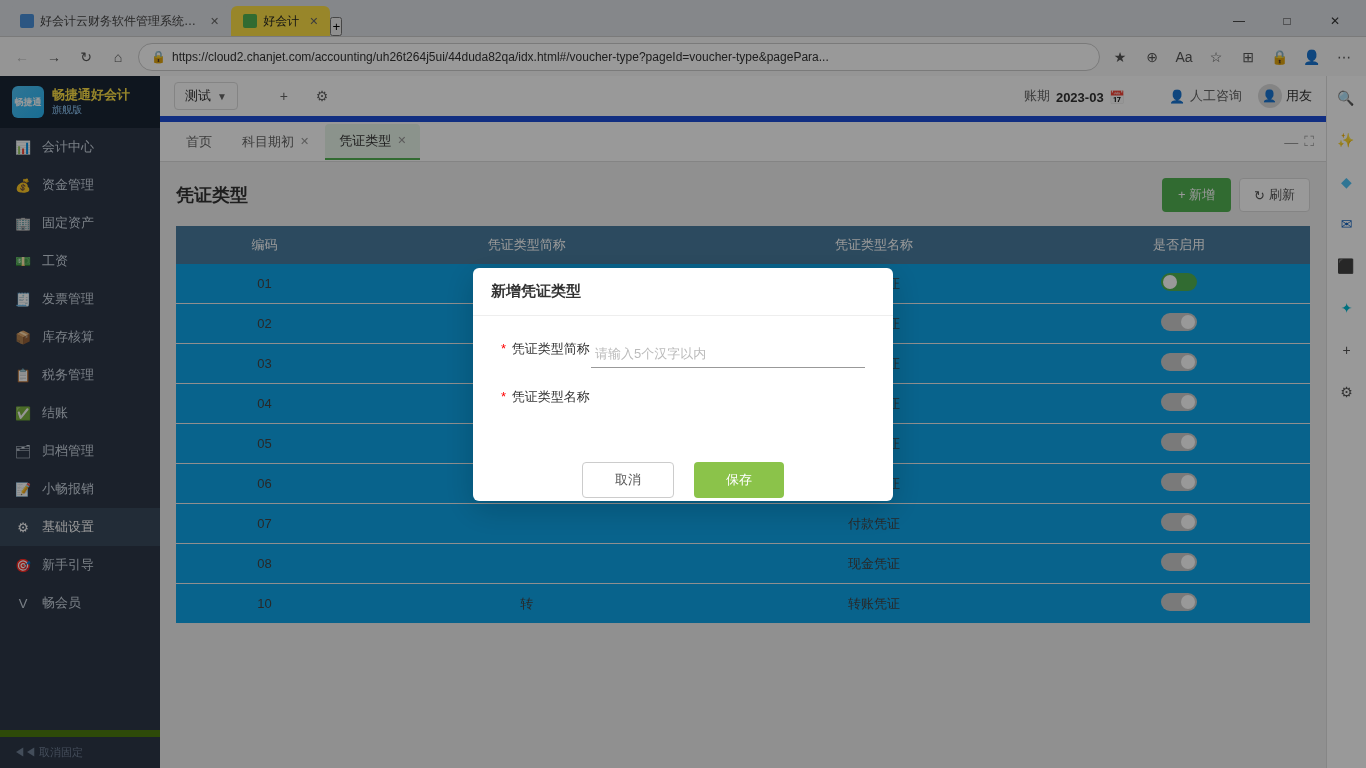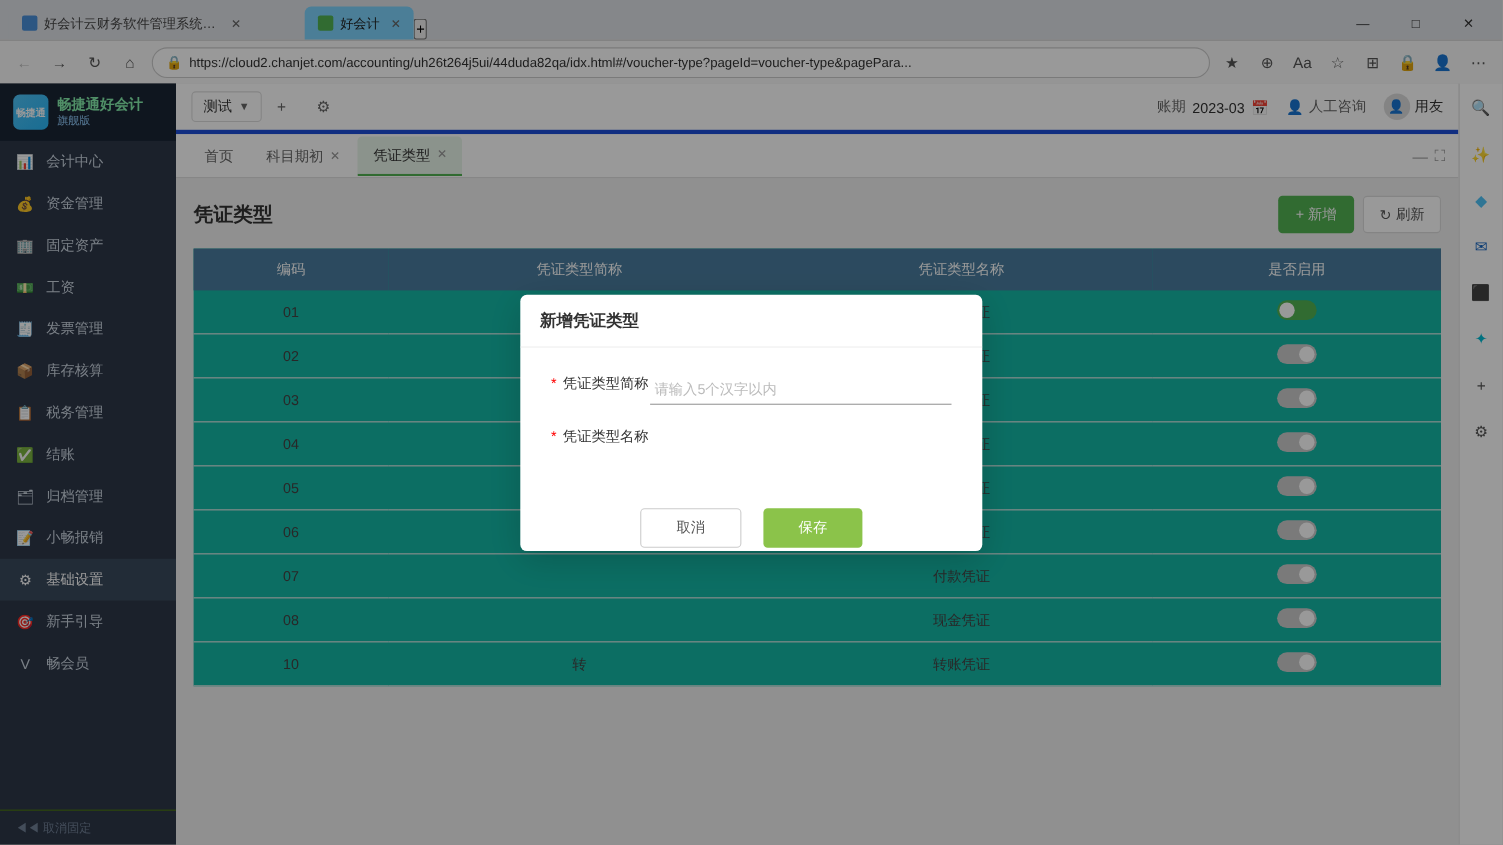--- a/index.html
+++ b/index.html
@@ -1,58 +1,58 @@
 <!DOCTYPE html>
 <html><head>
   <meta charset="utf-8">
   <style>
     * { margin: 0; padding: 0; box-sizing: border-box; }
     body { width: 1366px; height: 768px; overflow: hidden; font-family: 'Microsoft YaHei', sans-serif; font-size: 13px; background: #f0f0f0; }
     .tab-bar { display: flex; align-items: flex-end; height: 36px; background: #dee1e6; padding: 0 8px; }
     .tab { display: flex; align-items: center; height: 30px; padding: 0 12px; border-radius: 6px 6px 0 0; font-size: 12px; gap: 6px; background: #dee1e6; color: #444; }
-    .tab.active { background: #7dd3fc; color: #222; margin-left: 46px; }
+    .tab.active { background: #fde047; color: #222; }
     .tab .favicon { width: 14px; height: 14px; background: #4a90d9; border-radius: 2px; display: inline-block; }
     .tab .favicon.green { background: #52b252; }
     .tab .close-btn { font-size: 11px; color: #666; cursor: pointer; margin-left: 4px; }
 
     .address-bar { display: flex; align-items: center; height: 40px; background: #f8f8f8; padding: 0 10px; gap: 8px; border-top: 1px solid #ccc; }
     .nav-btn { width: 24px; height: 24px; display: flex; align-items: center; justify-content: center; color: #555; cursor: pointer; font-size: 14px; }
     .nav-btn.disabled { color: #bbb; }
     .url-input { flex: 1; height: 28px; border: 1px solid #ccc; border-radius: 14px; padding: 0 30px 0 12px; font-size: 12px; background: #fff; color: #333; display: flex; align-items: center; }
     .url-text { font-size: 12px; color: #333; white-space: nowrap; overflow: hidden; text-overflow: ellipsis; }
     .browser-actions { display: flex; gap: 8px; align-items: center; }
     .browser-action-btn { width: 24px; height: 24px; display: flex; align-items: center; justify-content: center; color: #555; font-size: 14px; cursor: pointer; }
 
     
     .app-container { display: flex; width: 100%; height: calc(768px - 76px); }
 
     
     .sidebar { width: 160px; background: #2d3748; display: flex; flex-direction: column; height: 100%; flex-shrink: 0; }
     .sidebar-header { background: #1a2535; padding: 10px 12px; display: flex; align-items: center; gap: 8px; cursor: pointer; }
     .sidebar-logo { width: 32px; height: 32px; background: linear-gradient(135deg, #4fc3f7, #29b6f6); border-radius: 6px; display: flex; align-items: center; justify-content: center; font-size: 10px; color: #fff; font-weight: bold; flex-shrink: 0; }
-    .sidebar-title { color: #86efac; font-size: 13px; font-weight: bold; line-height: 1.2; }
+    .sidebar-title { color: #fde047; font-size: 13px; font-weight: bold; line-height: 1.2; }
     .sidebar-subtitle { color: #90caf9; font-size: 10px; }
     .sidebar-scroll { flex: 1; overflow-y: auto; }
     .sidebar-scroll::-webkit-scrollbar { width: 4px; }
     .sidebar-scroll::-webkit-scrollbar-thumb { background: #4a5568; }
 
     .sidebar-item { display: flex; align-items: center; padding: 10px 14px; color: #cbd5e0; cursor: pointer; gap: 10px; font-size: 13px; }
     .sidebar-item.active { background: #3a4a5c; color: #fff; }
     .sidebar-item .icon { width: 18px; height: 18px; display: flex; align-items: center; justify-content: center; flex-shrink: 0; }
-    .sidebar-footer { padding: 8px 14px; color: #718096; font-size: 11px; cursor: pointer; border-top: 1px solid #4d7c0f; }
-
-    
-    .top-bar { background: #fff; border-bottom: 4px solid #1d4ed8; display: flex; align-items: center; padding: 0 14px; height: 46px; gap: 0; }
+    .sidebar-footer { padding: 8px 14px; color: #718096; font-size: 11px; cursor: pointer; border-top: 7px solid #4d7c0f; }
+
+    
+    .top-bar { background: #fff; border-bottom: 6px solid #1d4ed8; display: flex; align-items: center; padding: 0 14px; height: 46px; gap: 28px; }
     .workspace-selector { display: flex; align-items: center; gap: 6px; padding: 4px 10px; border: 1px solid #ddd; border-radius: 4px; cursor: pointer; font-size: 13px; color: #333; }
     .workspace-selector .chevron { color: #666; font-size: 10px; }
     .top-bar-actions { display: flex; align-items: center; gap: 10px; margin-left: 4px; }
     .top-bar-btn { width: 28px; height: 28px; display: flex; align-items: center; justify-content: center; color: #666; cursor: pointer; font-size: 14px; }
     .period-info { display: flex; align-items: flex-end; gap: 6px; margin-left: auto; }
     .period-label { color: #666; font-size: 13px; }
-    .period-value { color: #333; font-weight: normal; font-size: 13px; }
+    .period-value { color: #333; font-weight: bold; font-size: 13px; }
     .period-icon { color: #52b252; cursor: pointer; }
     .top-bar-right { display: flex; align-items: center; gap: 16px; margin-left: 16px; }
     .help-btn { display: flex; align-items: center; gap: 4px; color: #666; cursor: pointer; font-size: 13px; }
     .user-btn { display: flex; align-items: center; gap: 4px; color: #333; cursor: pointer; font-size: 13px; }
     .avatar { width: 24px; height: 24px; border-radius: 50%; background: #ddd; display: flex; align-items: center; justify-content: center; }
 
     
     .content-tabs { display: flex; align-items: center; background: #fff; border-bottom: 1px solid #ddd; padding: 0 12px; height: 40px; gap: 2px; }
     .content-tab { display: flex; align-items: center; padding: 8px 14px; font-size: 13px; color: #666; cursor: pointer; border-radius: 4px 4px 0 0; gap: 6px; }
     .content-tab.active { background: #e8f5e9; color: #333; border-bottom: 2px solid #52b252; }
@@ -62,21 +62,21 @@
 
     
     .page-body { padding: 16px; flex: 1; overflow-y: auto; }
     .page-title-bar { display: flex; align-items: center; justify-content: space-between; margin-bottom: 14px; }
     .page-title { font-size: 18px; font-weight: bold; color: #333; }
     .page-actions { display: flex; gap: 8px; }
     .btn-new { background: #52b252; color: #fff; border: none; padding: 7px 16px; border-radius: 4px; cursor: pointer; font-size: 13px; display: flex; align-items: center; gap: 4px; }
     .btn-refresh { background: #fff; color: #555; border: 1px solid #ddd; padding: 7px 14px; border-radius: 4px; cursor: pointer; font-size: 13px; display: flex; align-items: center; gap: 4px; }
 
     
-    .data-table { width: 100%; border-collapse: collapse; background: #14b8a6; }
+    .data-table { width: 100%; border-collapse: collapse; background: #0ea5e9; }
     .data-table thead tr { background: #4a7c9e; color: #fff; }
     .data-table th { padding: 10px 14px; text-align: center; font-weight: normal; font-size: 13px; }
     .data-table td { padding: 9px 14px; text-align: center; border-bottom: 1px solid #eee; font-size: 13px; color: #444; }
     .toggle { width: 36px; height: 18px; border-radius: 9px; background: #ccc; display: inline-block; cursor: pointer; position: relative; }
     .toggle.on { background: #52b252; }
     .toggle::after { content: ''; width: 14px; height: 14px; background: #fff; border-radius: 50%; position: absolute; top: 2px; right: 2px; transition: right 0.2s; }
     .toggle.on::after { right: 20px; left: 2px; right: auto; }
 
     
     .overlay { position: fixed; top: 0; left: 0; width: 100%; height: 100%; background: rgba(0,0,0,0.4); z-index: 100; display: flex; align-items: center; justify-content: center; }

